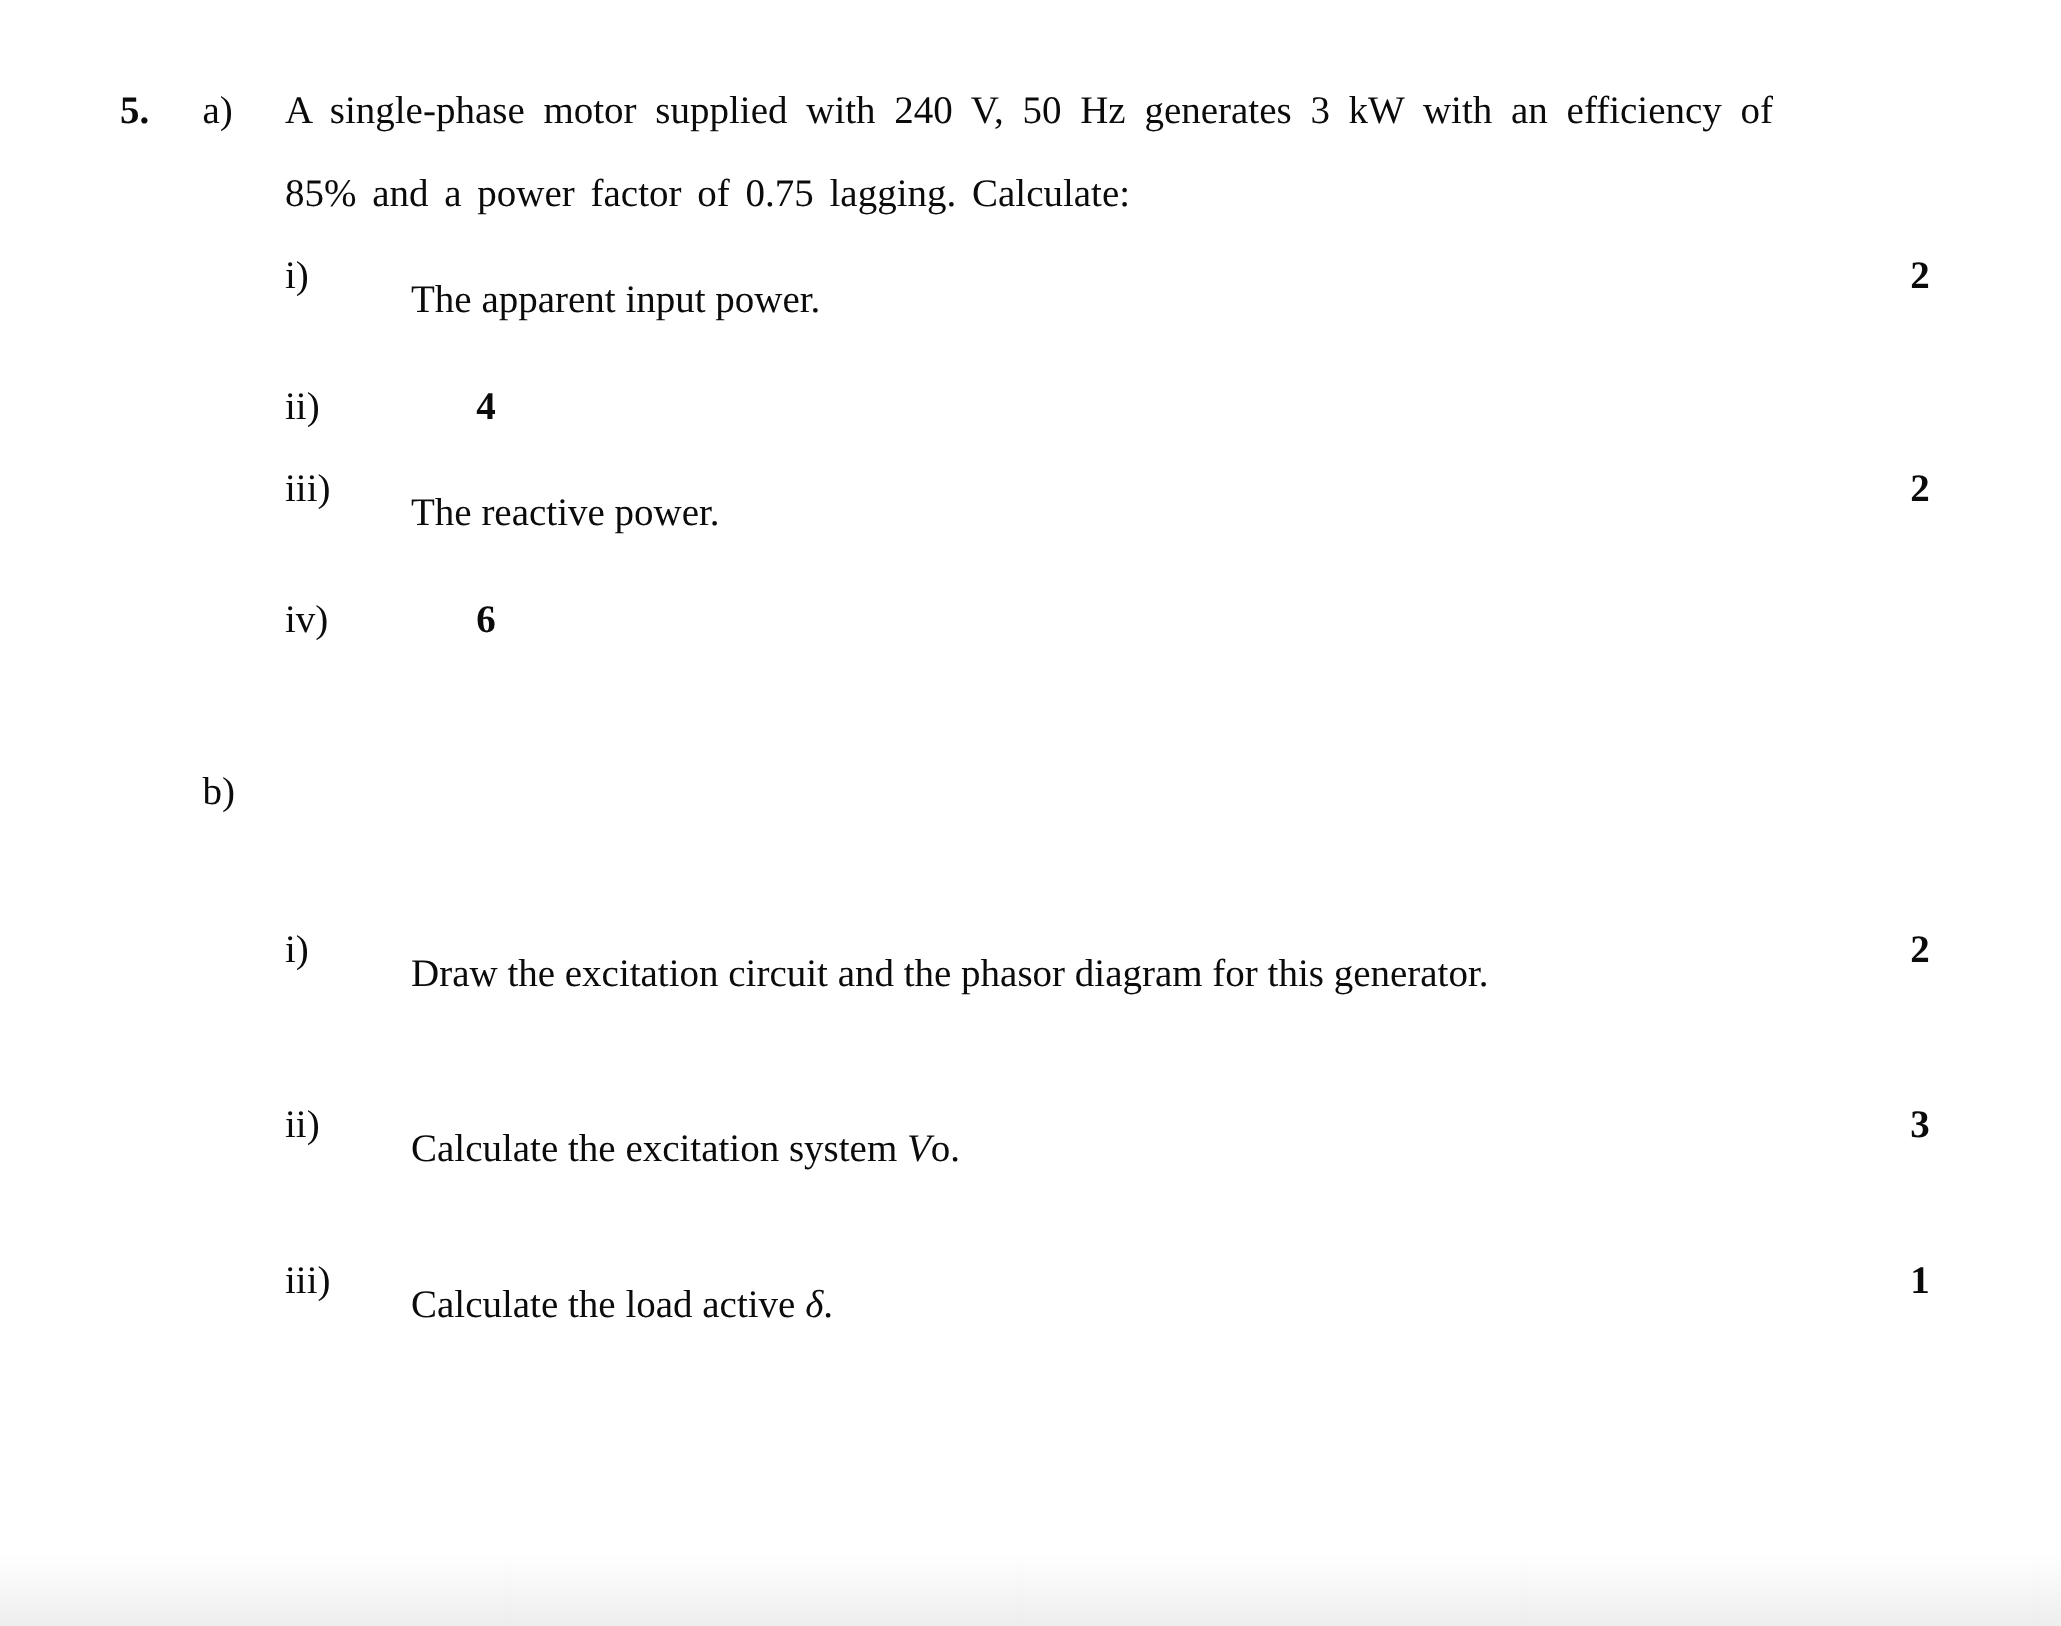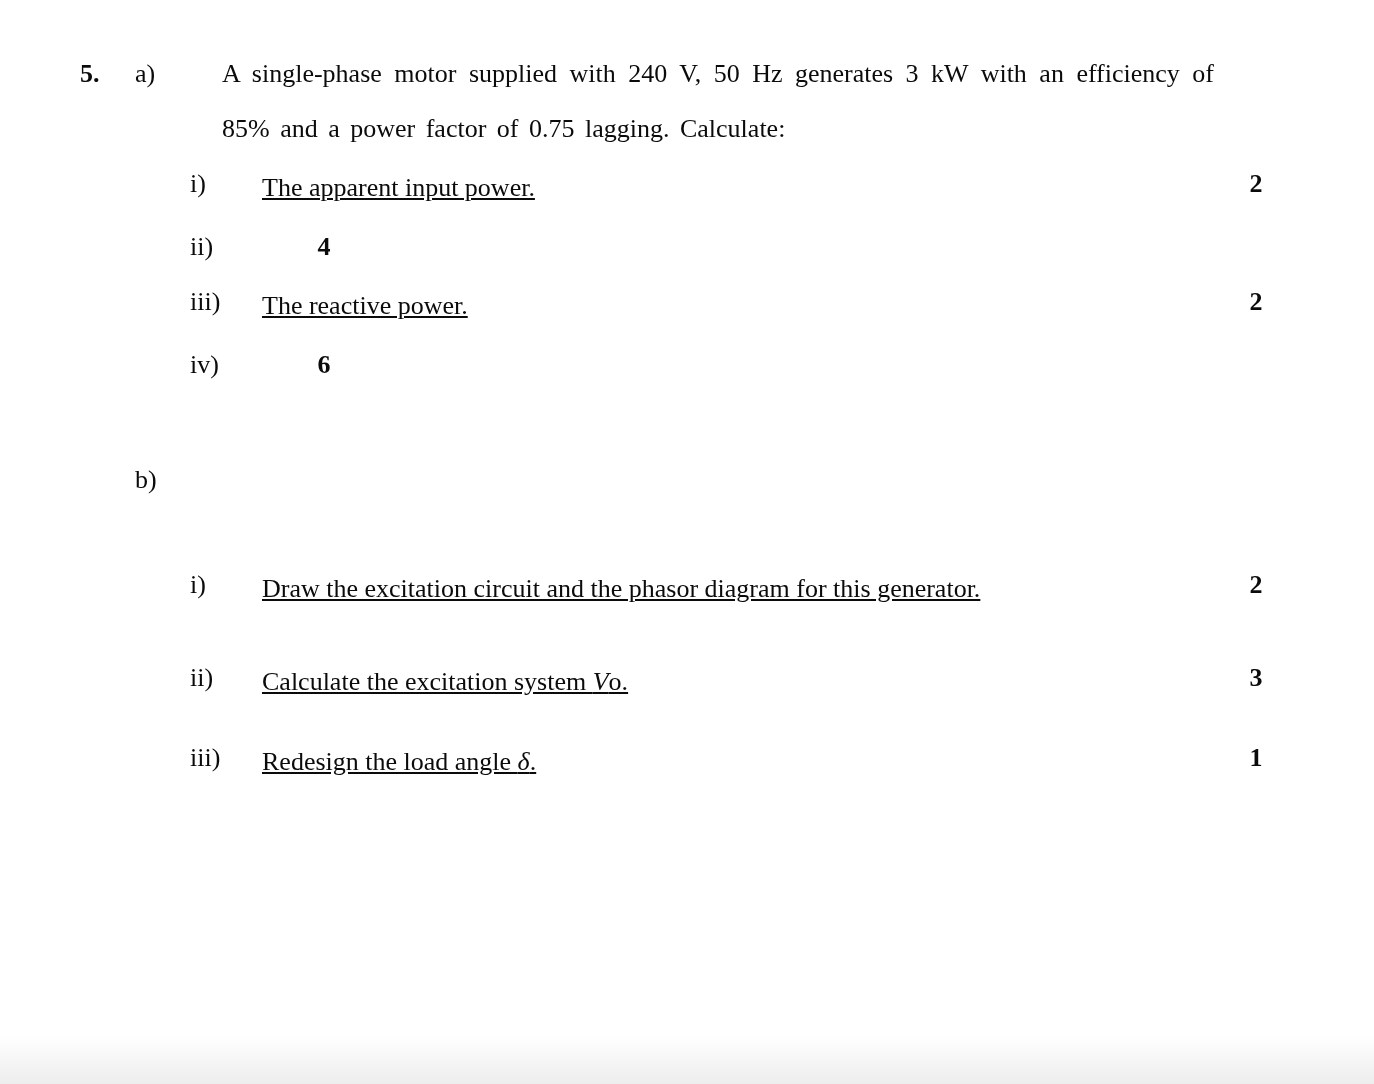--- a/index.html
+++ b/index.html
@@ -9,27 +9,27 @@
     background:#ffffff;
     font-family:"Liberation Serif","DejaVu Serif",serif;
     font-size:26px;color:#0b0b0b;
     overflow:hidden;
   }
   .inner{padding:46px 0 0 80px;}
   .row{display:flex;align-items:flex-start;}
   .qnum{flex:0 0 55px;font-weight:bold;line-height:55px;}
   .plabel{flex:0 0 55px;line-height:55px;}
   .ptext{flex:0 0 992px;width:992px;margin:0;line-height:55px;}
-  .justify{text-align:justify;margin-left:32px;}
+  .justify{text-align:justify;}
   .ws4{word-spacing:4px;}
   .ws7{word-spacing:7px;}
   .ws10{word-spacing:10px;}
   .item-row{display:flex;align-items:flex-start;margin-left:110px;}
   .inum{flex:0 0 68px;line-height:55px;}
-  .itext{flex:0 0 924px;width:924px;margin:4px;line-height:55px;text-decoration:underline;}
+  .itext{flex:0 0 924px;width:924px;margin:16px;line-height:55px;}
   .mark{flex:0 0 40px;margin-left:46px;text-align:center;font-weight:bold;line-height:55px;}
   .part-b{margin-top:60px;}
   .b-item-1{margin-top:50px;}
   .b-item-2{margin-top:30px;}
   .b-item-3{margin-top:17px;}
   .bottom-edge{
     position:absolute;left:0;bottom:0;width:100%;height:48px;
     background:linear-gradient(to bottom,rgba(255,255,255,0),#ededed);
   }
   i{font-style:italic;}
@@ -83,20 +83,20 @@
       </div>
 
       <div class="item-row b-item-2">
         <span class="inum">ii)</span>
         <p class="itext"><span>Calculate the excitation system </span><i>V</i><span>o.</span></p>
         <span class="mark">3</span>
       </div>
 
       <div class="item-row b-item-3">
         <span class="inum">iii)</span>
-        <p class="itext"><span>Redesign the load angle </span><i>δ</i><span>.</span></p>
+        <p class="itext"><span>Calculate the load active </span><i>δ</i><span>.</span></p>
         <span class="mark">1</span>
       </div>
     </section>
 
   </div>
   <div class="bottom-edge"></div>
 </div>
 
 </body></html>

